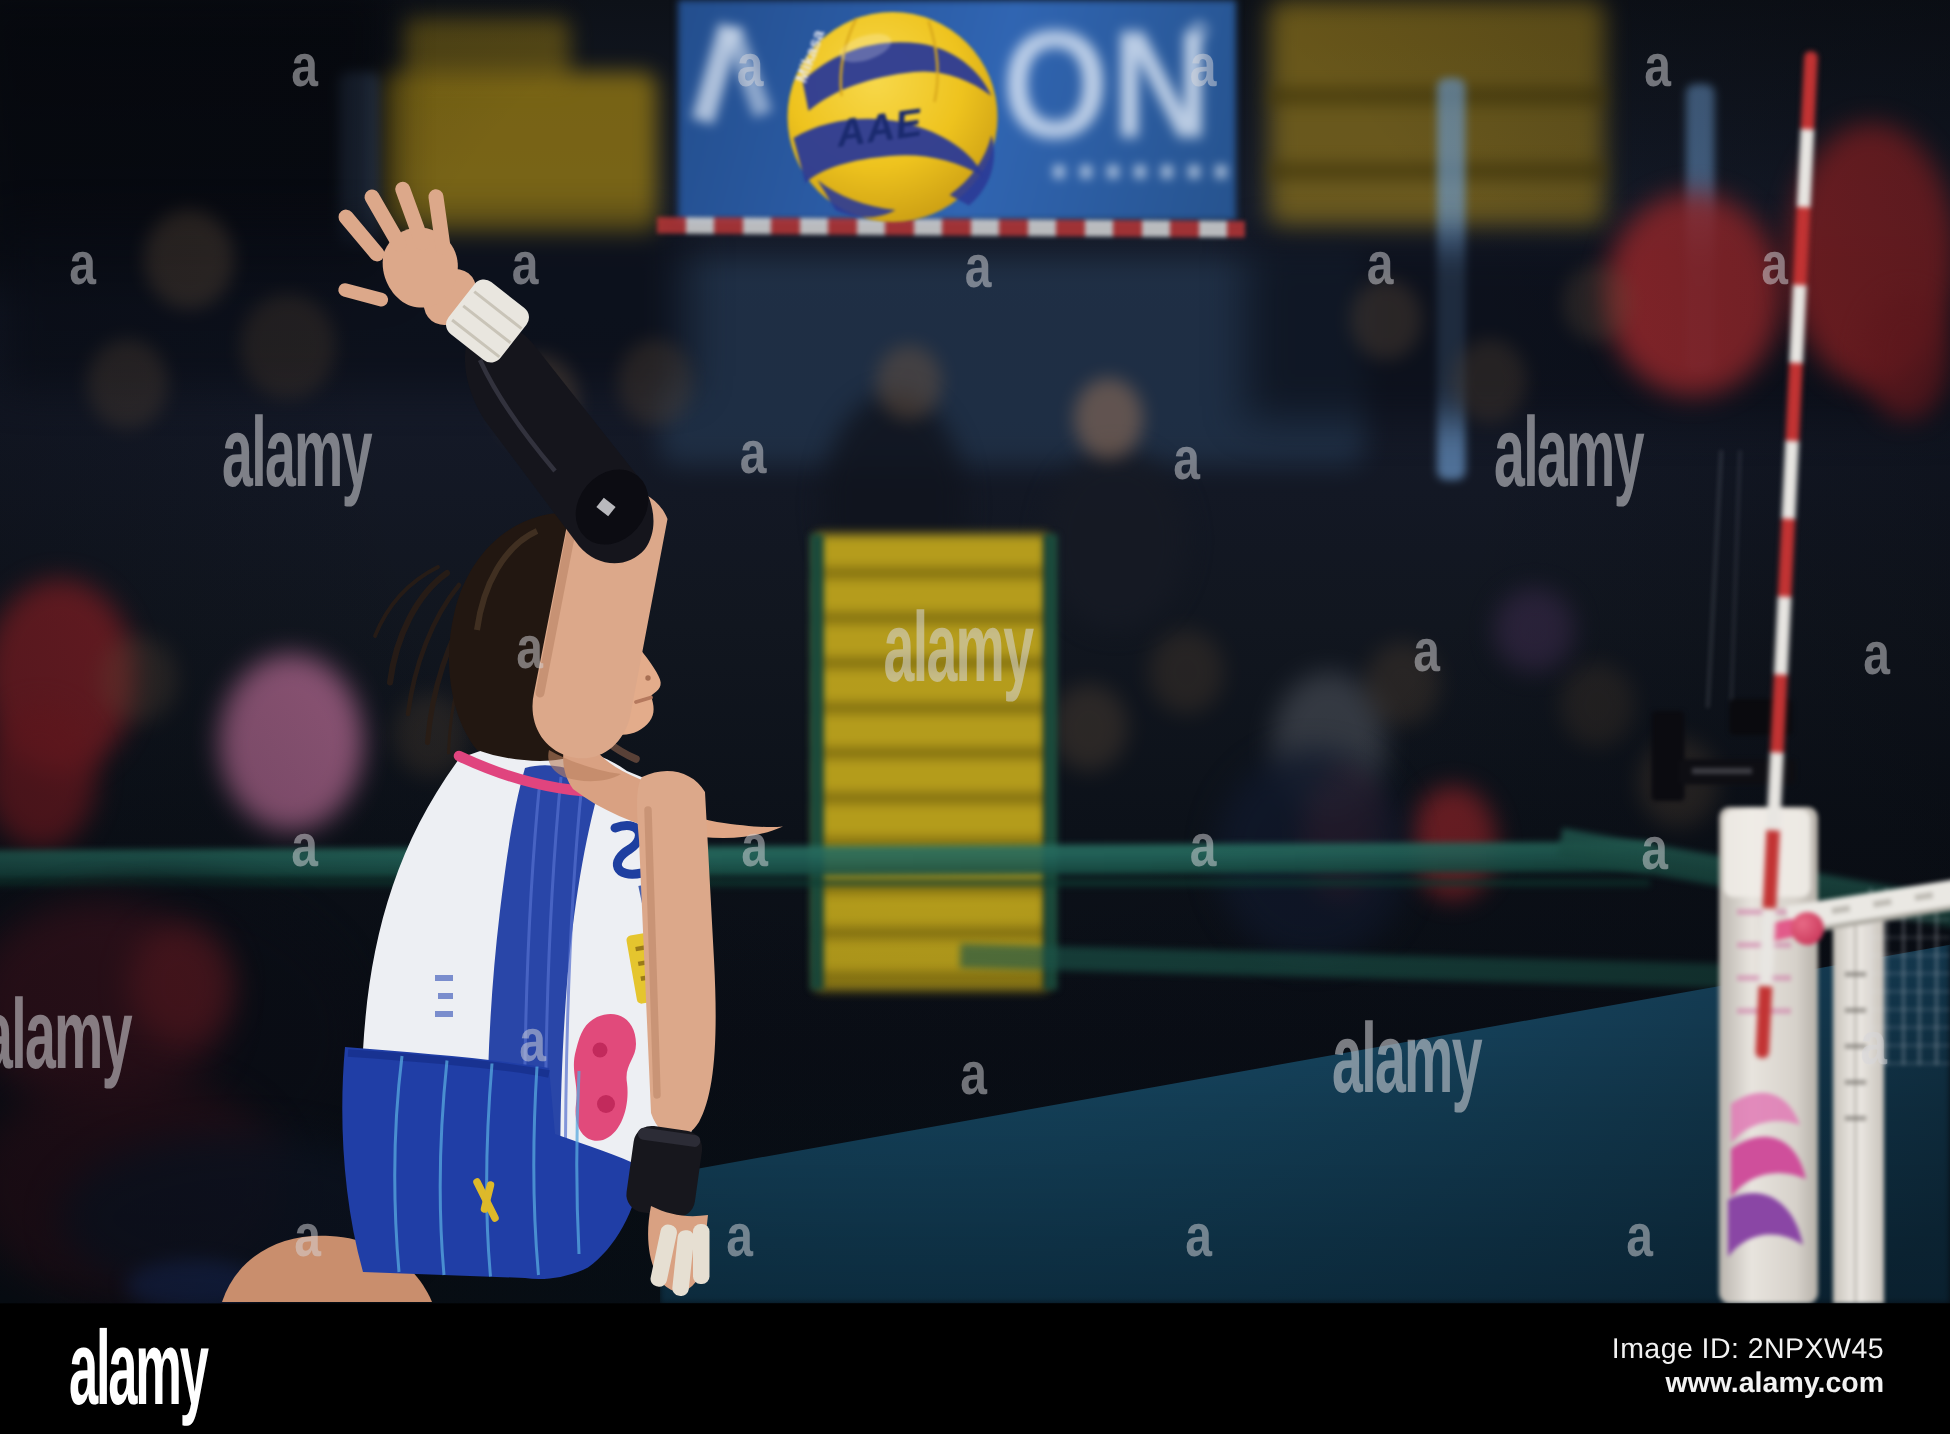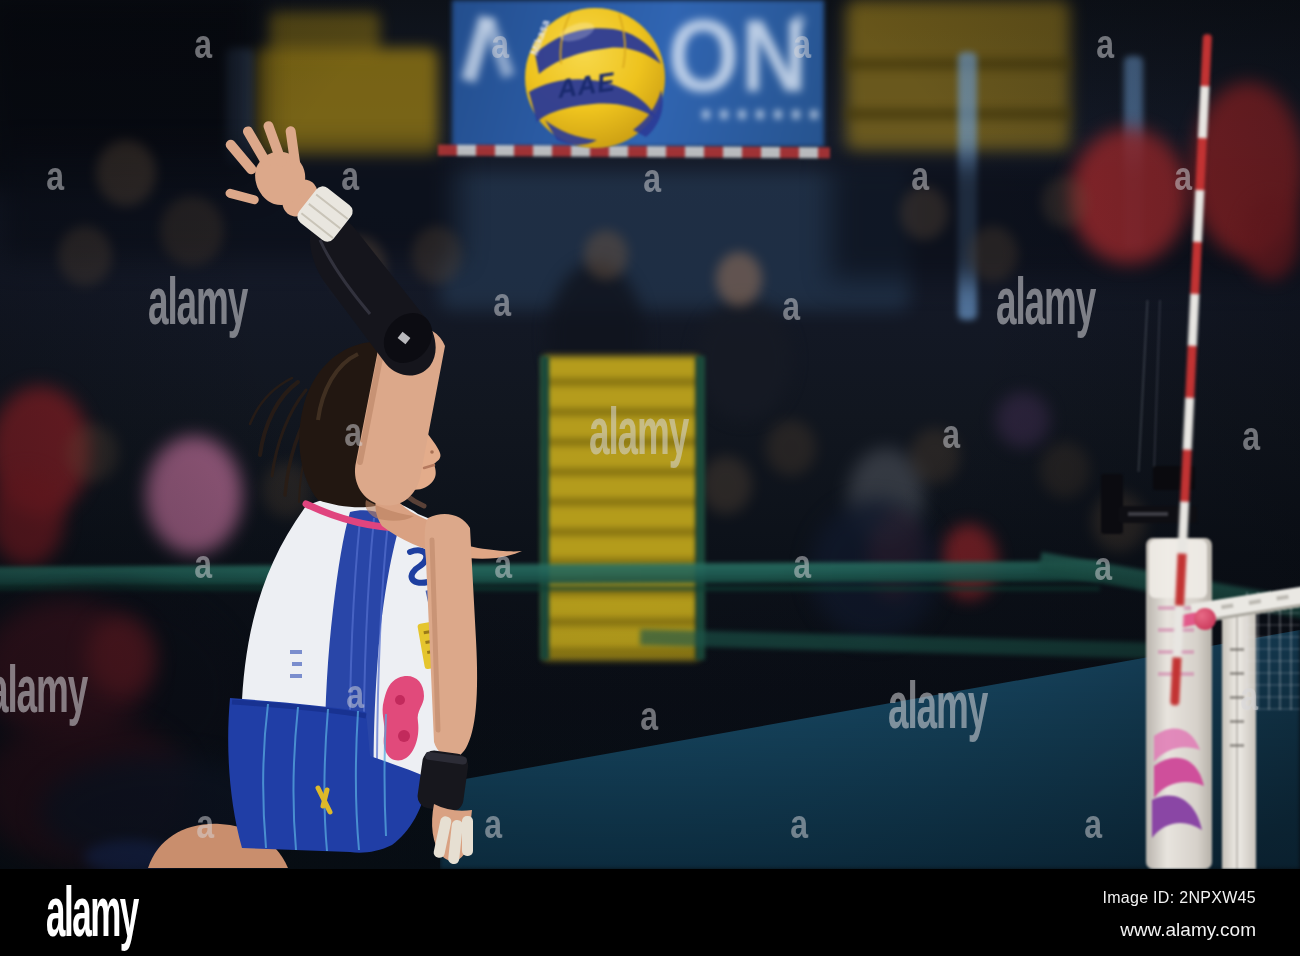--- a/index.html
+++ b/index.html
@@ -76,22 +76,22 @@
   #wm-layer{position:absolute;inset:0;pointer-events:none;}
   .wm-a{position:absolute;font-weight:bold;font-size:40px;line-height:1;color:var(--watermark);
     opacity:.5;transform:scaleX(.8);}
   .wm-alamy{position:absolute;font-weight:bold;font-size:66px;line-height:1;letter-spacing:-2px;
     color:var(--watermark);opacity:.55;transform:scaleX(.56);transform-origin:left top;}
   
   .footer{position:absolute;left:0;top:869px;width:1300px;height:87px;background:#000;}
   .alamy-logo{position:absolute;left:46px;top:8px;font-weight:bold;font-size:70px;line-height:1;
     letter-spacing:-3px;color:#fff;transform:scaleX(.5);transform-origin:left top;}
   .footer-right{position:absolute;right:44px;top:20px;text-align:right;color:#f2f2f2;}
-  .image-id{font-size:16px;letter-spacing:.3px;margin-left:36px;}
-  .site-url{font-size:19px;font-weight:normal;margin-top:12px;}
+  .image-id{font-size:19px;letter-spacing:.3px;margin-left:36px;}
+  .site-url{font-size:19px;font-weight:bold;margin-top:1px;}
 </style>
 </head>
 <body>
 
 <div class="stage">
   <div class="photo">
 
     <div class="rb" style="left:252px;top:48px;width:186px;height:110px;background:#9a7d12;opacity:.75;filter:blur(7px);border-radius:10px;"></div>
     <div class="rb" style="left:268px;top:12px;width:112px;height:44px;background:#8a7011;opacity:.55;filter:blur(7px);border-radius:8px;"></div>
     <div class="rb" style="left:846px;top:0px;width:224px;height:152px;background:#a4841a;opacity:.6;filter:blur(8px);border-radius:10px;"></div>

